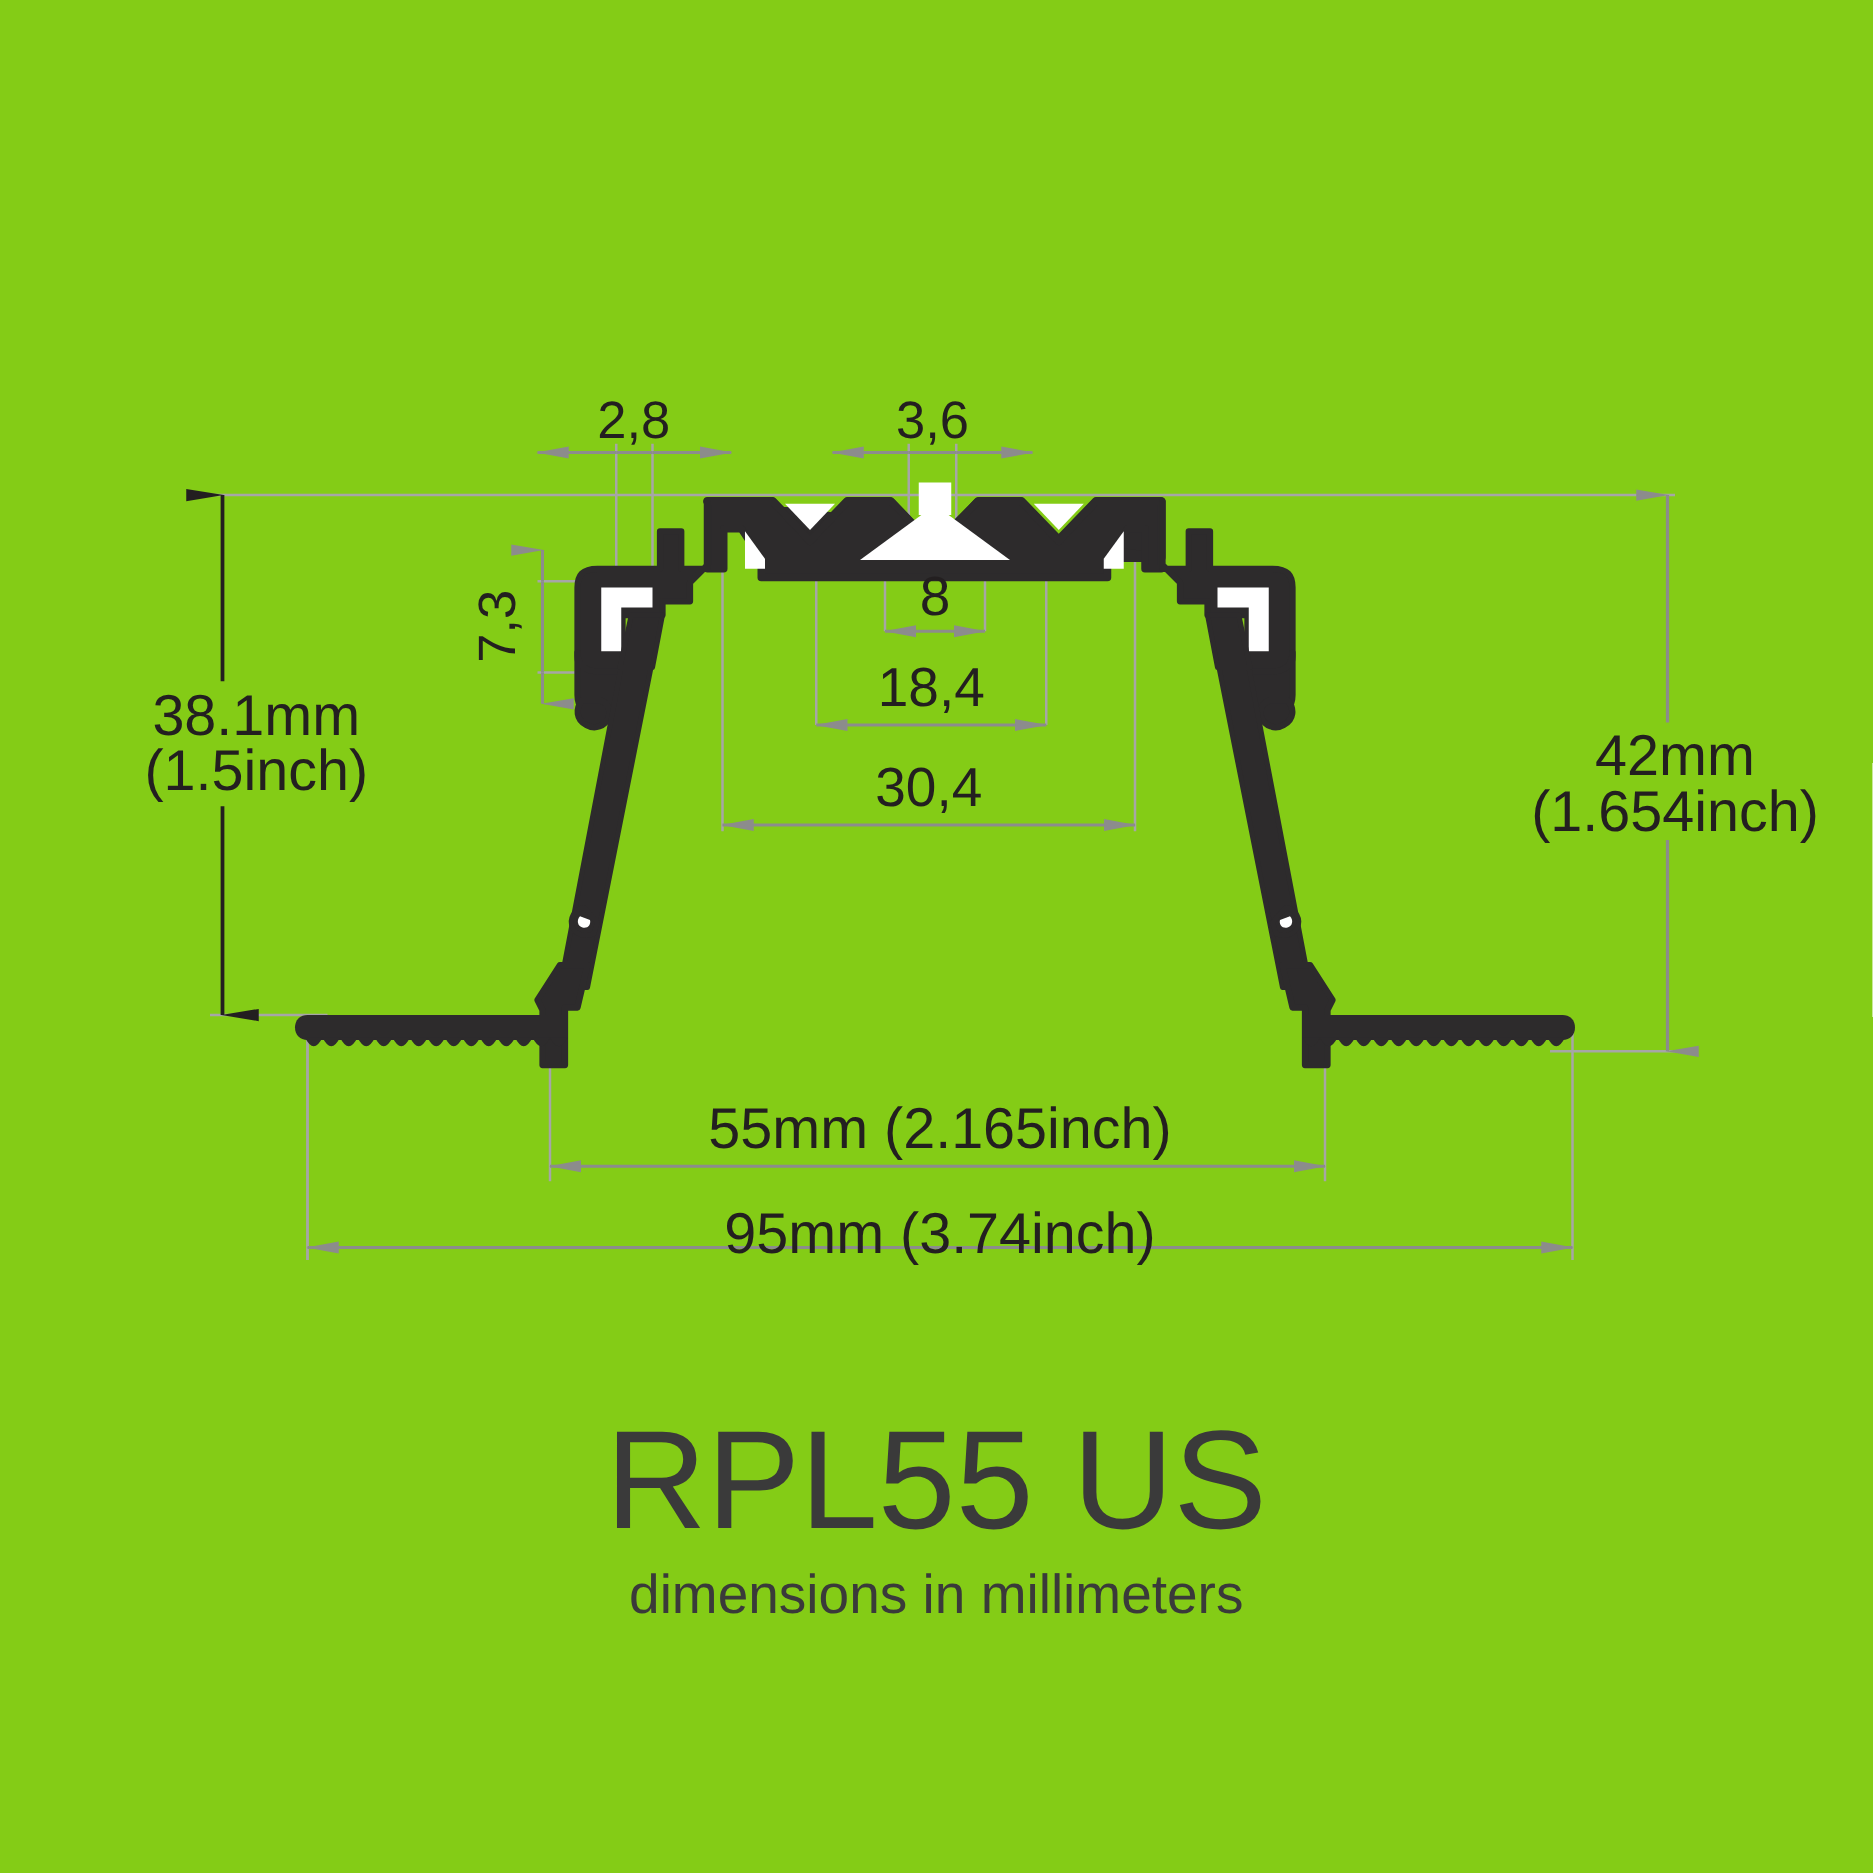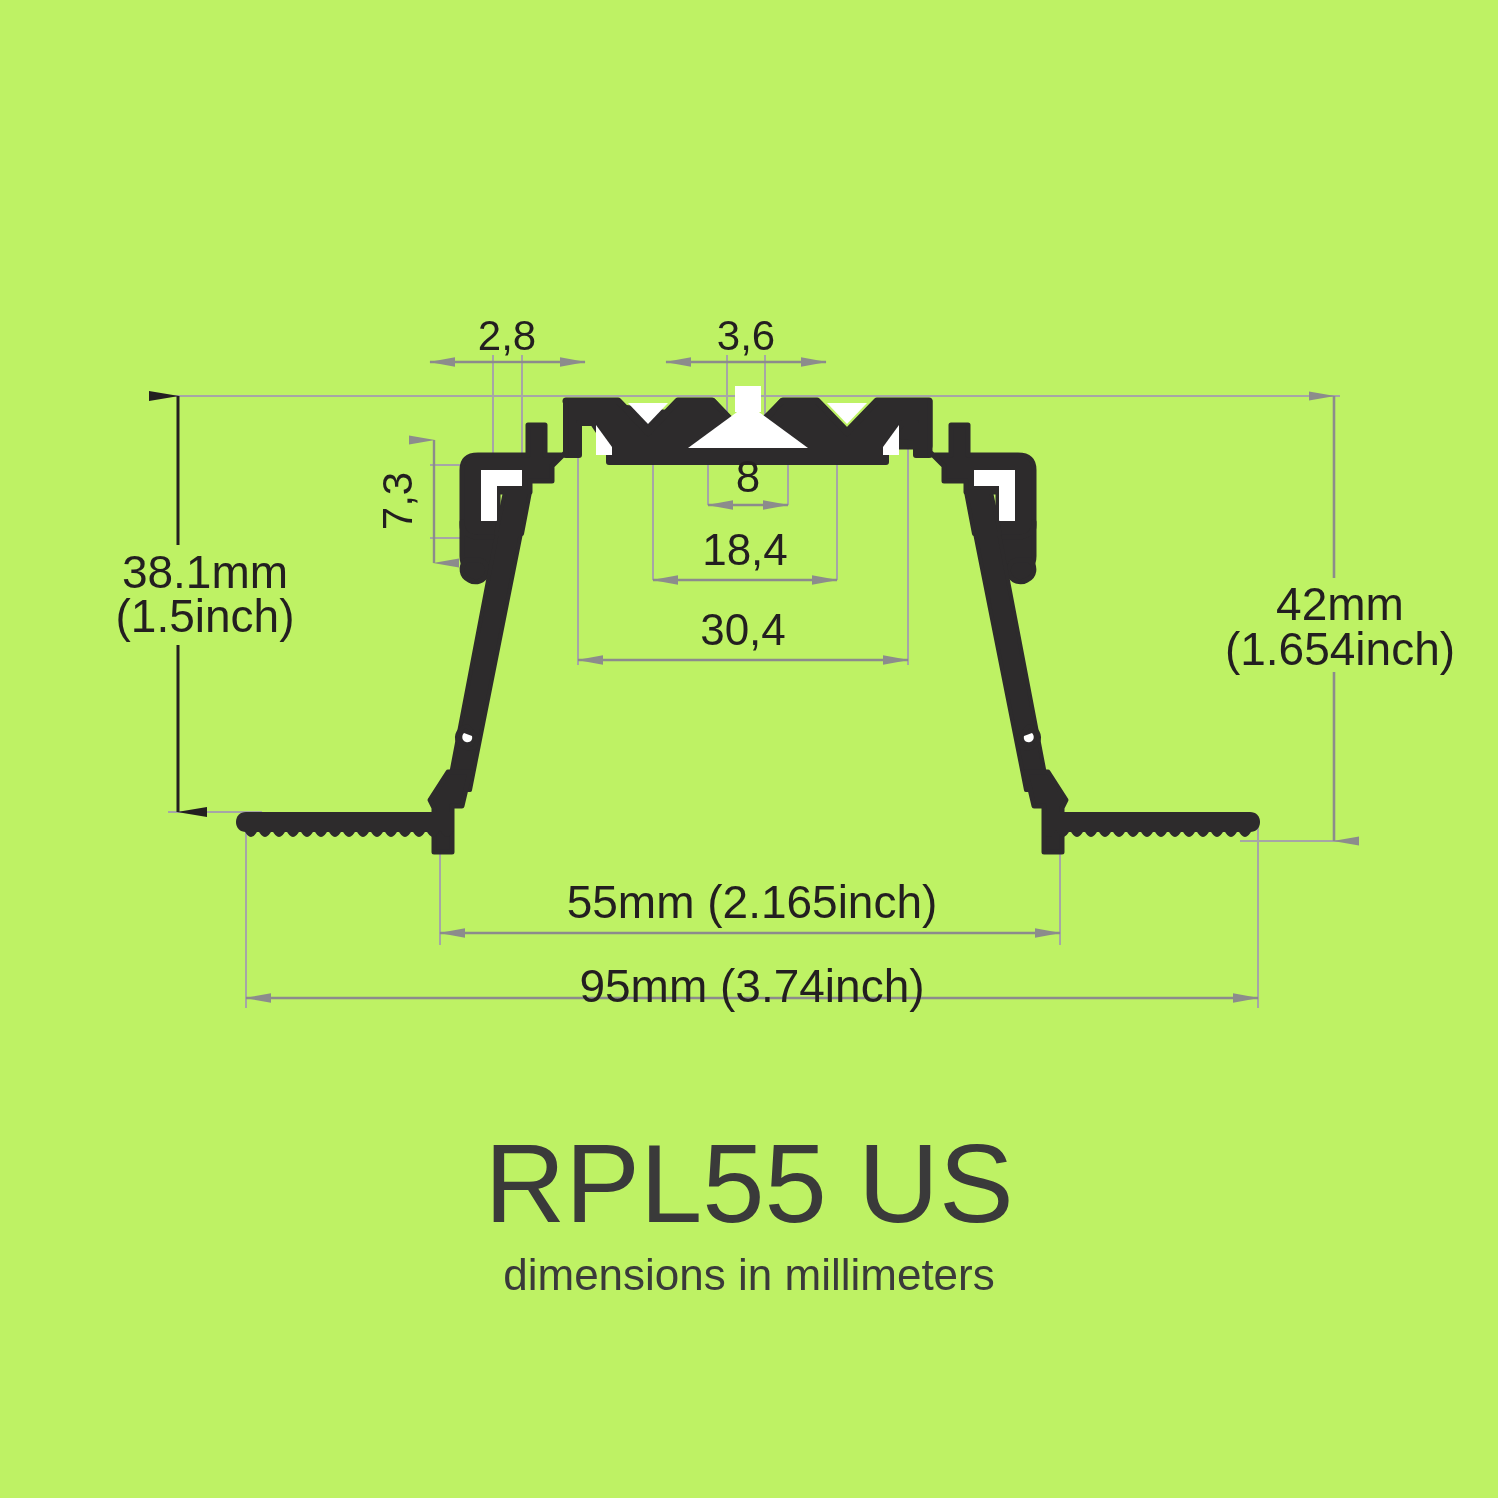--- a/index.html
+++ b/index.html
@@ -1,18 +1,18 @@
 <!DOCTYPE html>
 <html><head>
 <meta charset="utf-8">
 <style>
   html,body{margin:0;padding:0;background:#ffffff;}
   body{width:1498px;height:1498px;overflow:hidden;
        font-family:"Liberation Sans","DejaVu Sans",sans-serif;color:#231f20;}
-  #stage{position:relative;width:1498px;height:1498px;background:#bef264;}
+  #stage{position:relative;width:1498px;height:1498px;background:#84cc16;}
   svg.draw{position:absolute;left:0;top:0;width:1498px;height:1498px;display:block;}
   .dimtxt{font-family:"Liberation Sans","DejaVu Sans",sans-serif;fill:#231f20;}
   .titletxt{font-family:"Liberation Sans","DejaVu Sans",sans-serif;fill:#3a3a3a;}
   text{white-space:pre;}
 </style>
 </head>
 <body>
 
 <div id="stage">
 

